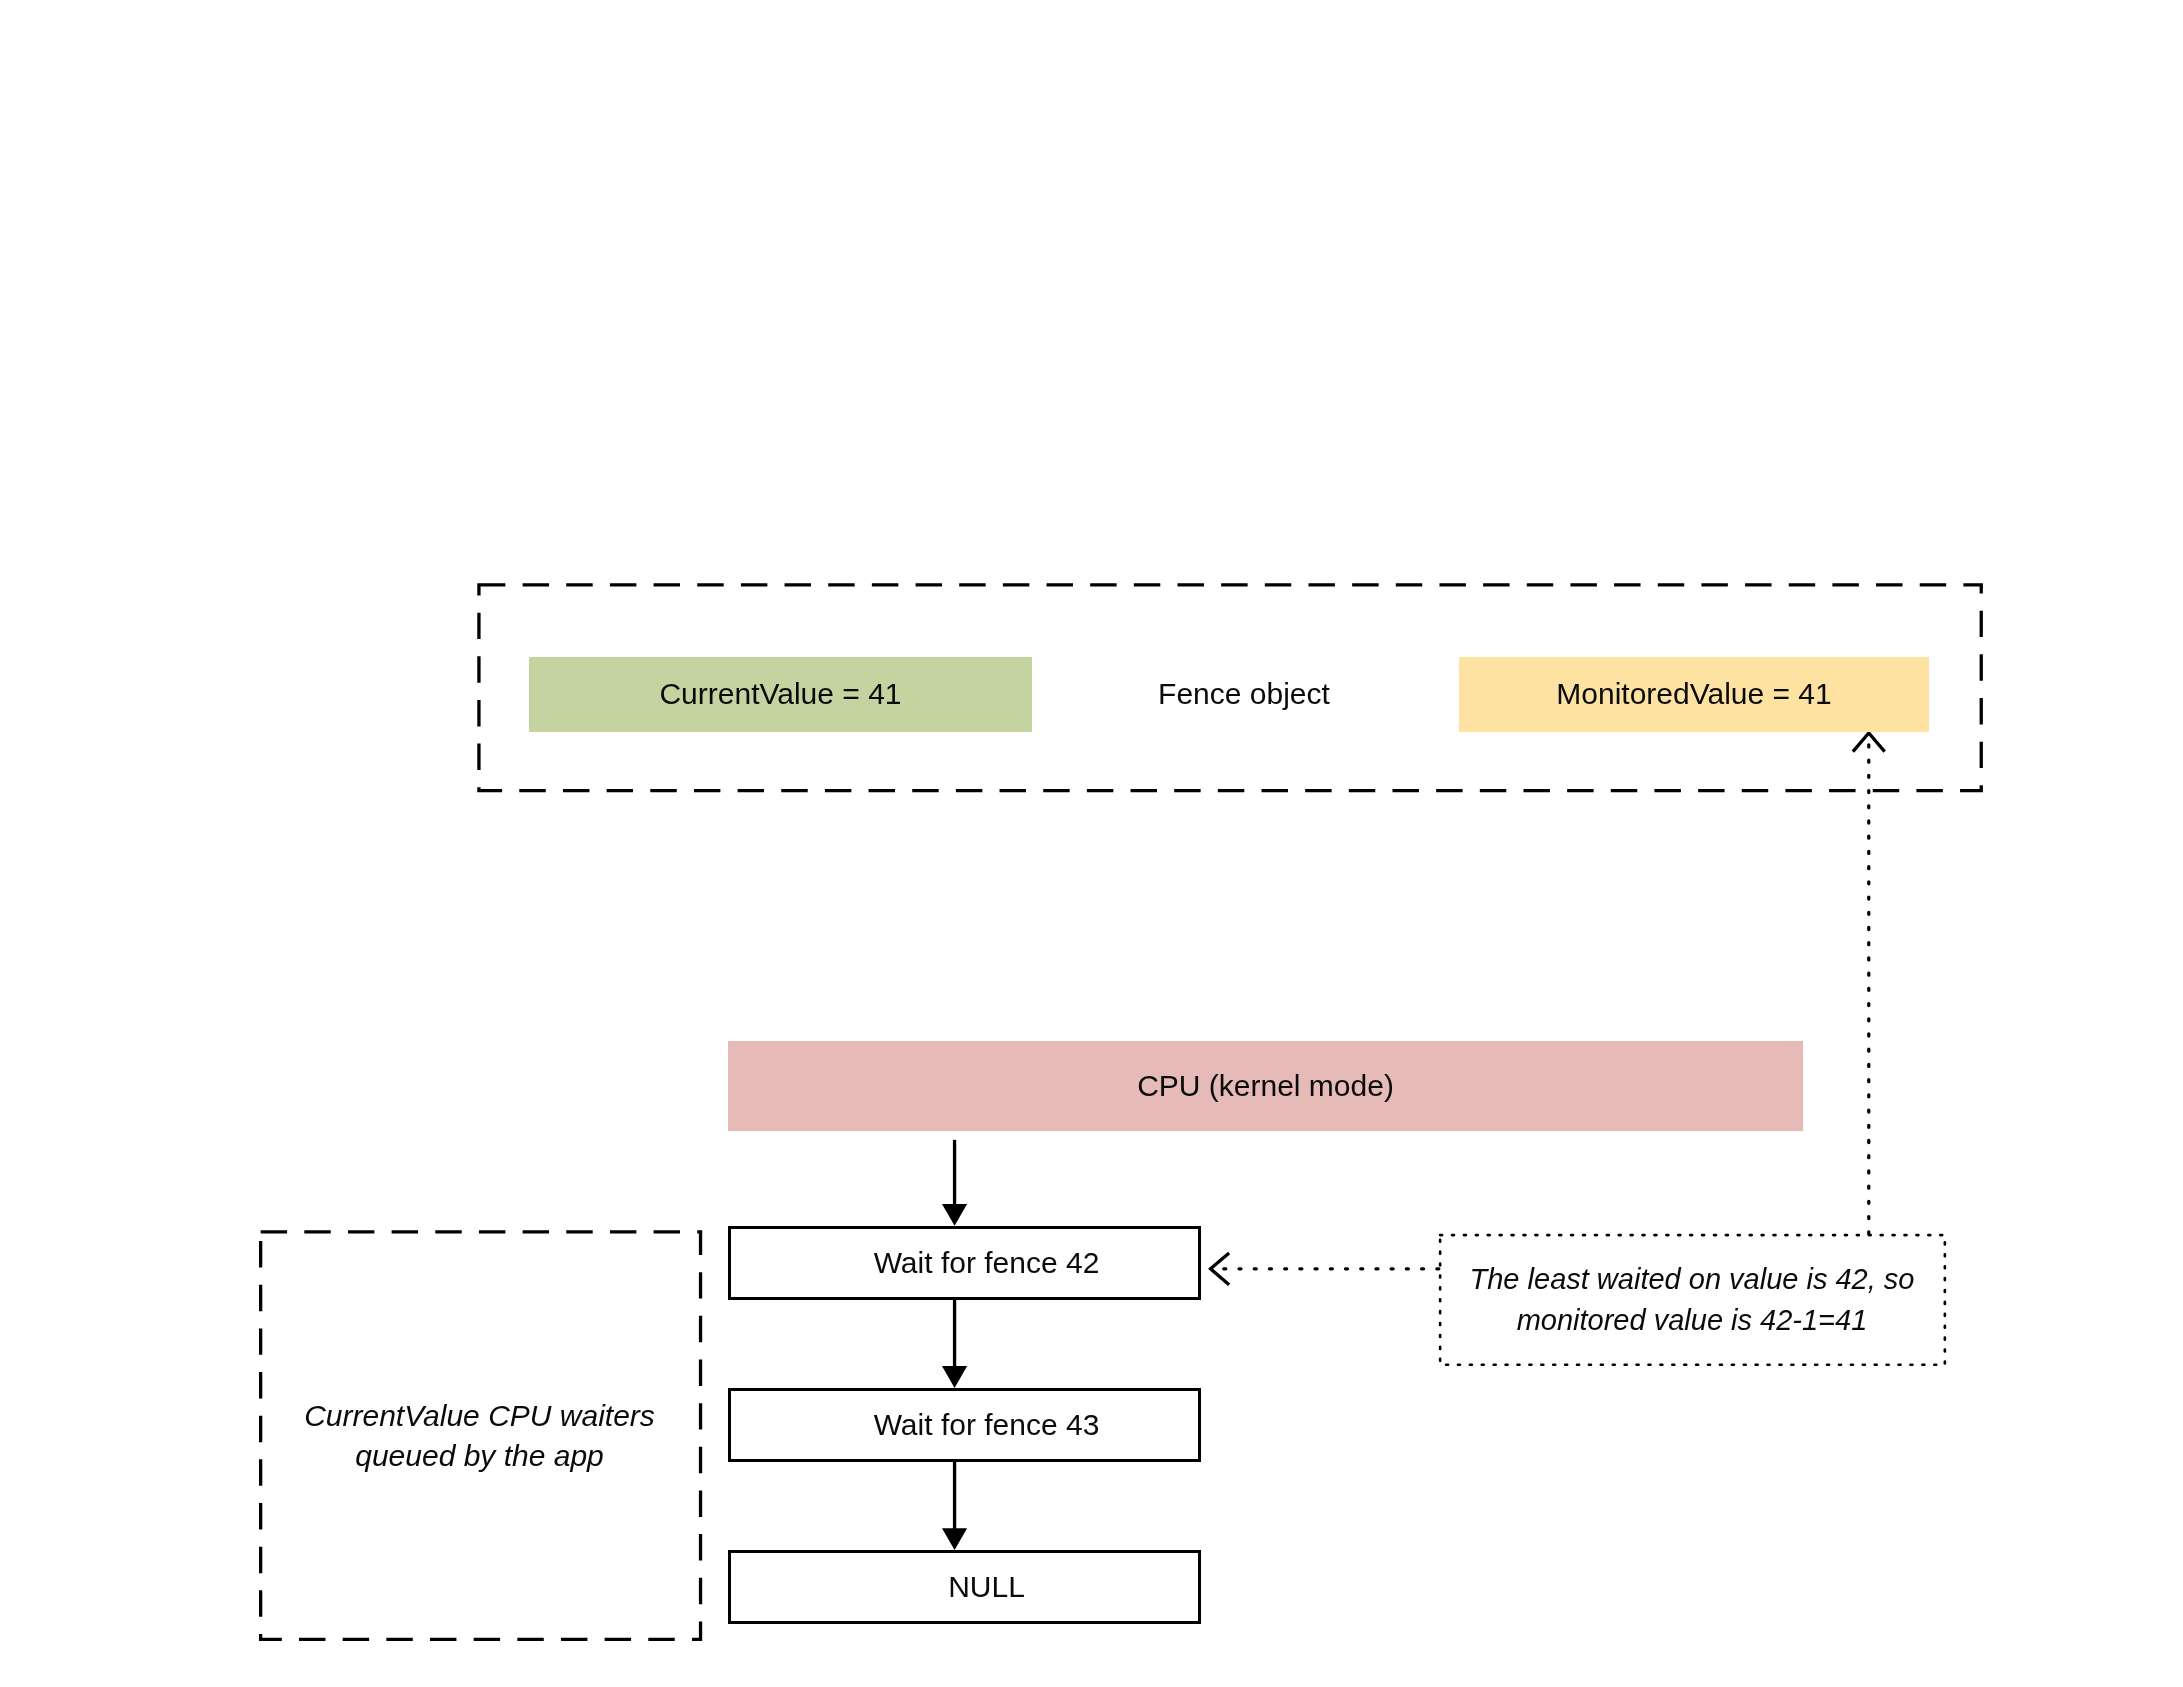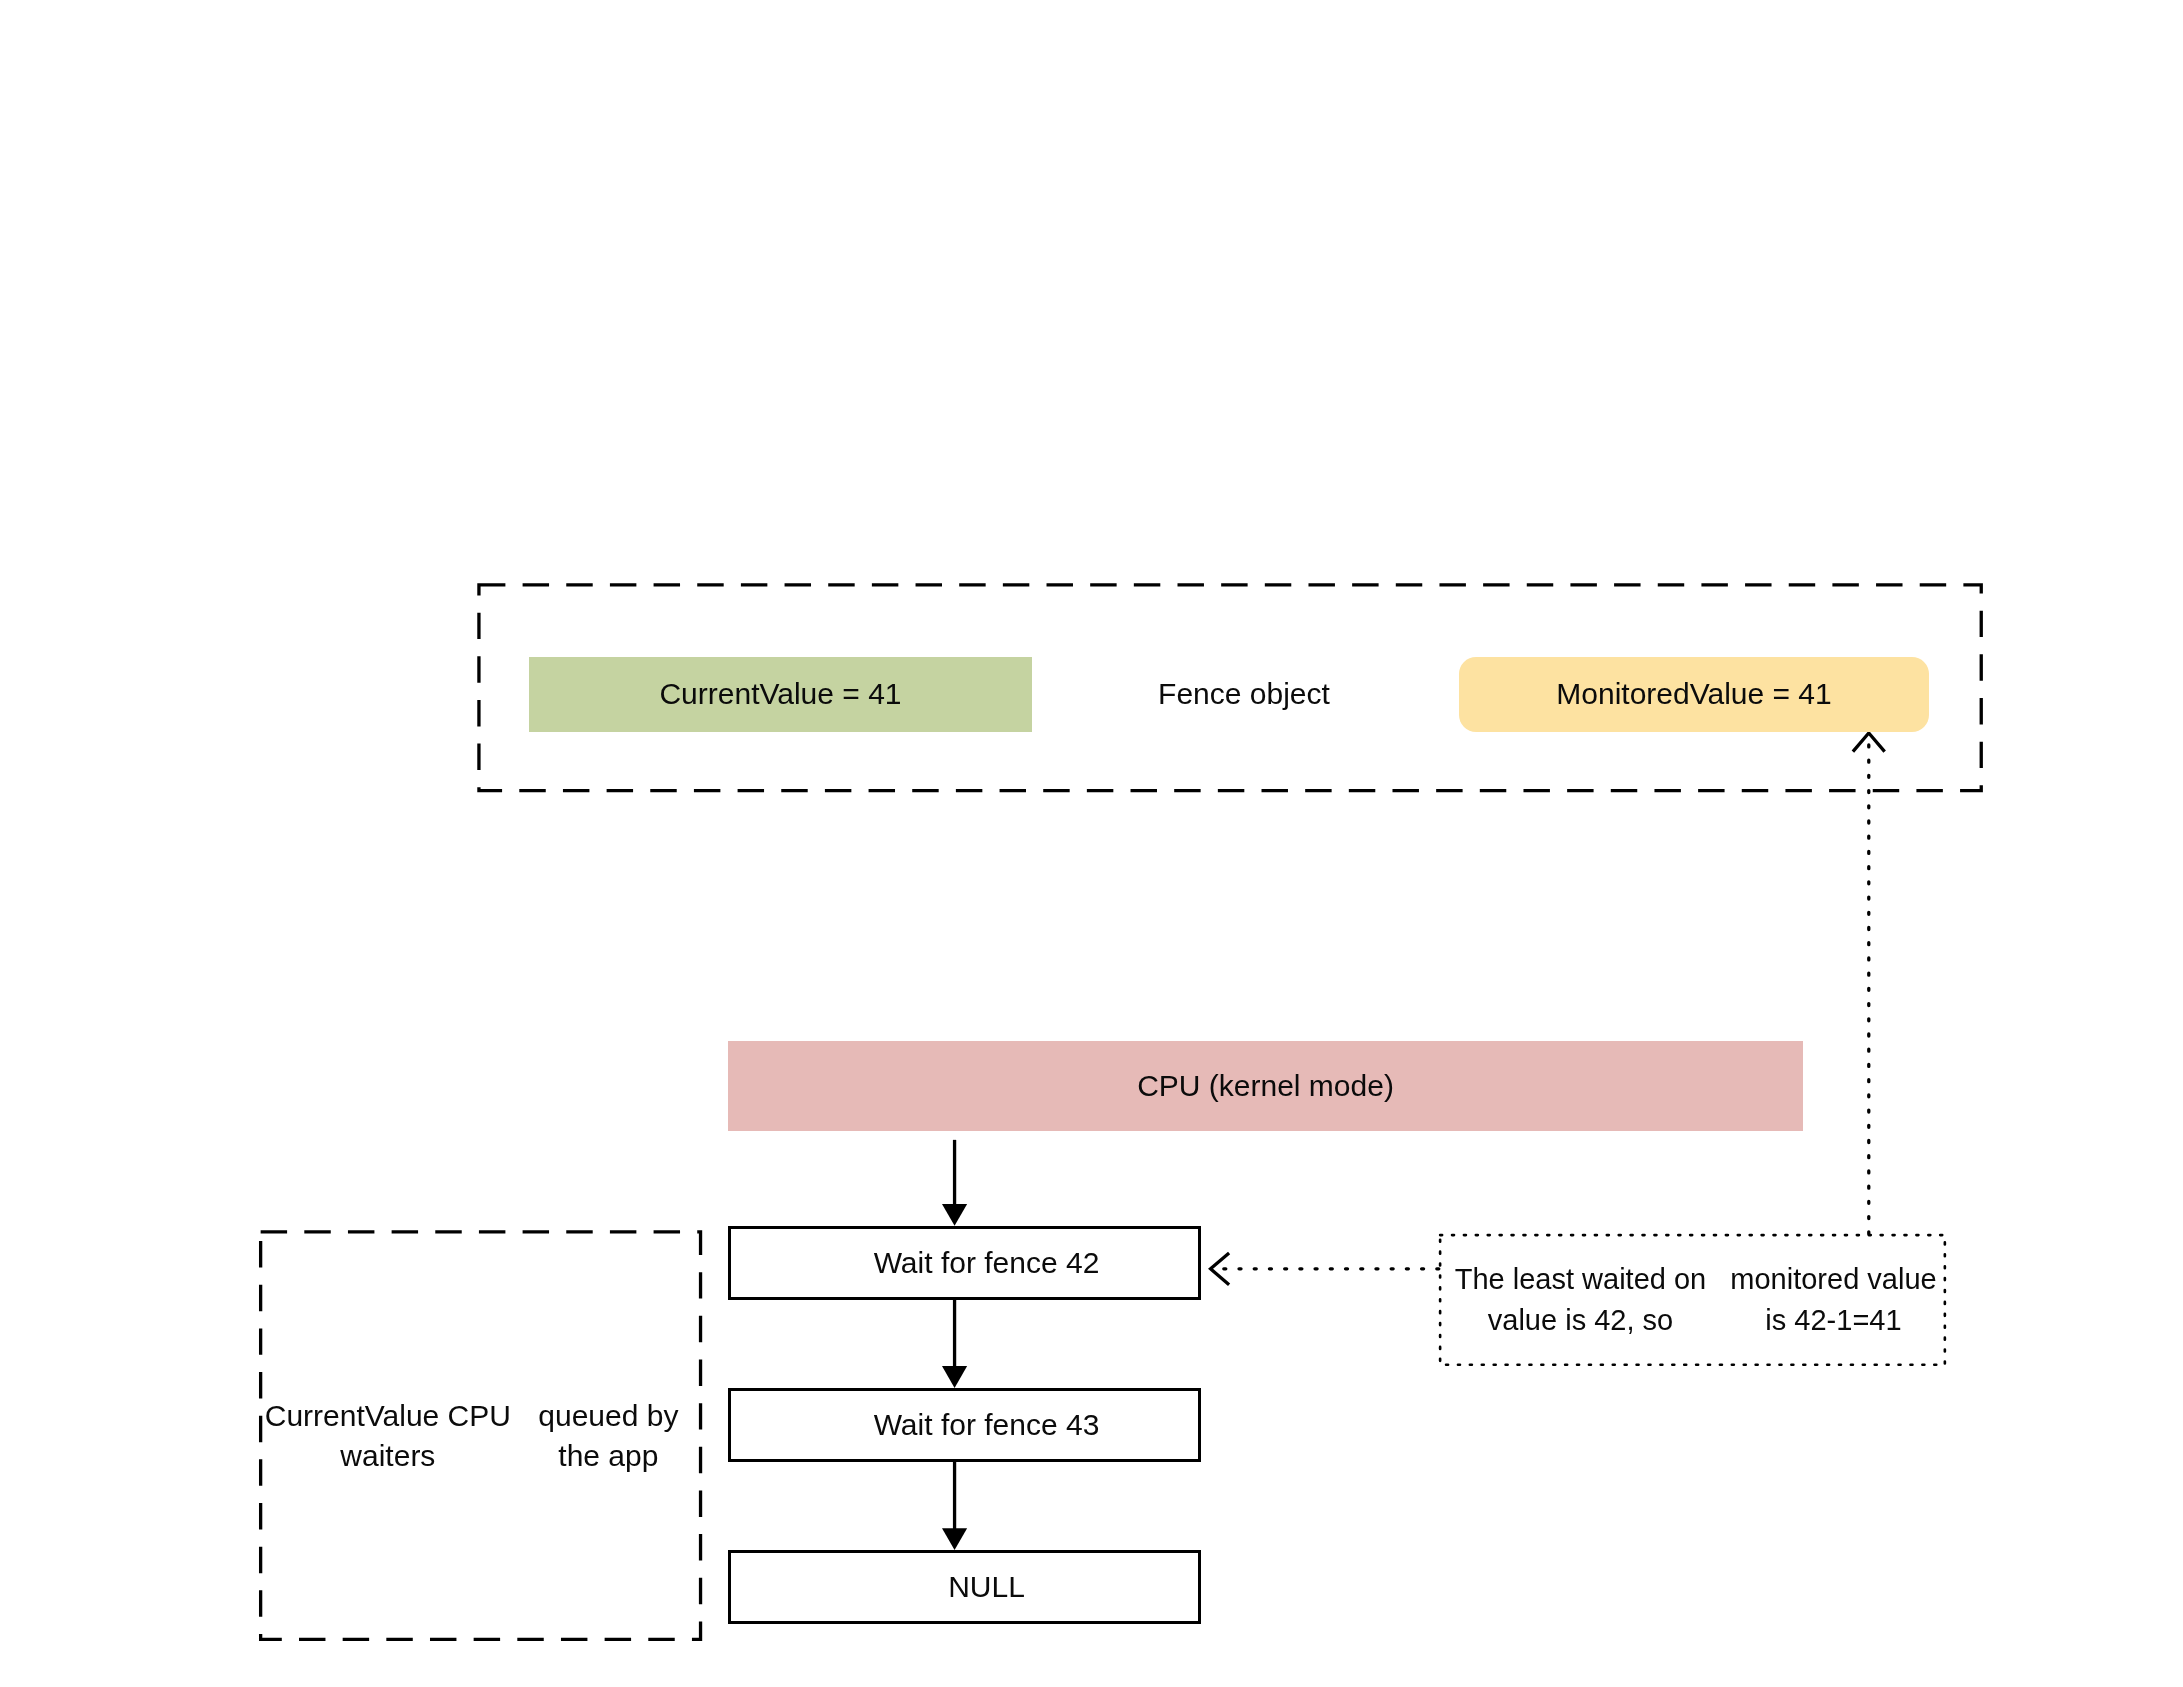--- a/index.html
+++ b/index.html
@@ -12,21 +12,21 @@
     color: #0b0b0b;
     overflow: hidden;
   }
   .abs { position: absolute; }
   .center {
     display: flex;
     align-items: center;
     justify-content: center;
     text-align: center;
   }
-  .col { flex-direction: row; }
+  .col { flex-direction: column; font-style: italic; }
   .label { font-size: 30px; line-height: 1.35; }
   .small-label { font-size: 29px; line-height: 1.43; }
   .fillbox { box-sizing: border-box; }
   .whitebox {
     box-sizing: border-box;
     background: #ffffff;
     border: 3.3px solid #000000;
     padding-left: 44px;
   }
   #svg-overlay { position: absolute; left: 0; top: 0; }
@@ -79,21 +79,21 @@
   </svg>
 
   <div id="green-box" class="abs center fillbox label" style="background-color: rgb(197, 211, 161);">
     <span>CurrentValue = 41</span>
   </div>
 
   <div id="fence-label" class="abs center label">
     <span>Fence object</span>
   </div>
 
-  <div id="yellow-box" class="abs center fillbox label" style="background-color: rgb(253, 226, 161); border-radius: 17px;">
+  <div id="yellow-box" class="abs center fillbox label" style="background-color: rgb(253, 226, 161);">
     <span>MonitoredValue = 41</span>
   </div>
 
   <div id="cpu-box" class="abs center fillbox label" style="background-color: rgb(230, 186, 183);">
     <span>CPU (kernel mode)</span>
   </div>
 
   <div id="wait-fence-42" class="abs center whitebox label">
     <span>Wait for fence 42</span>
   </div>

